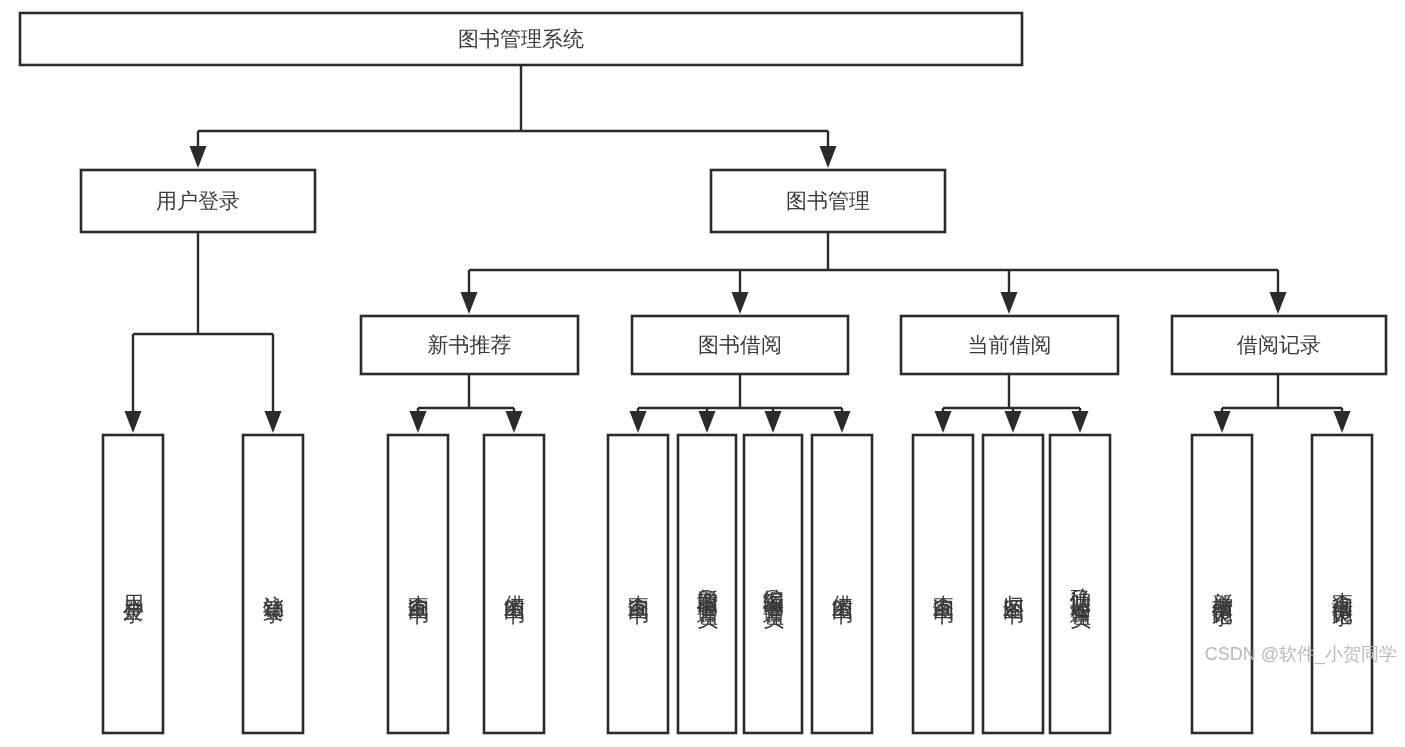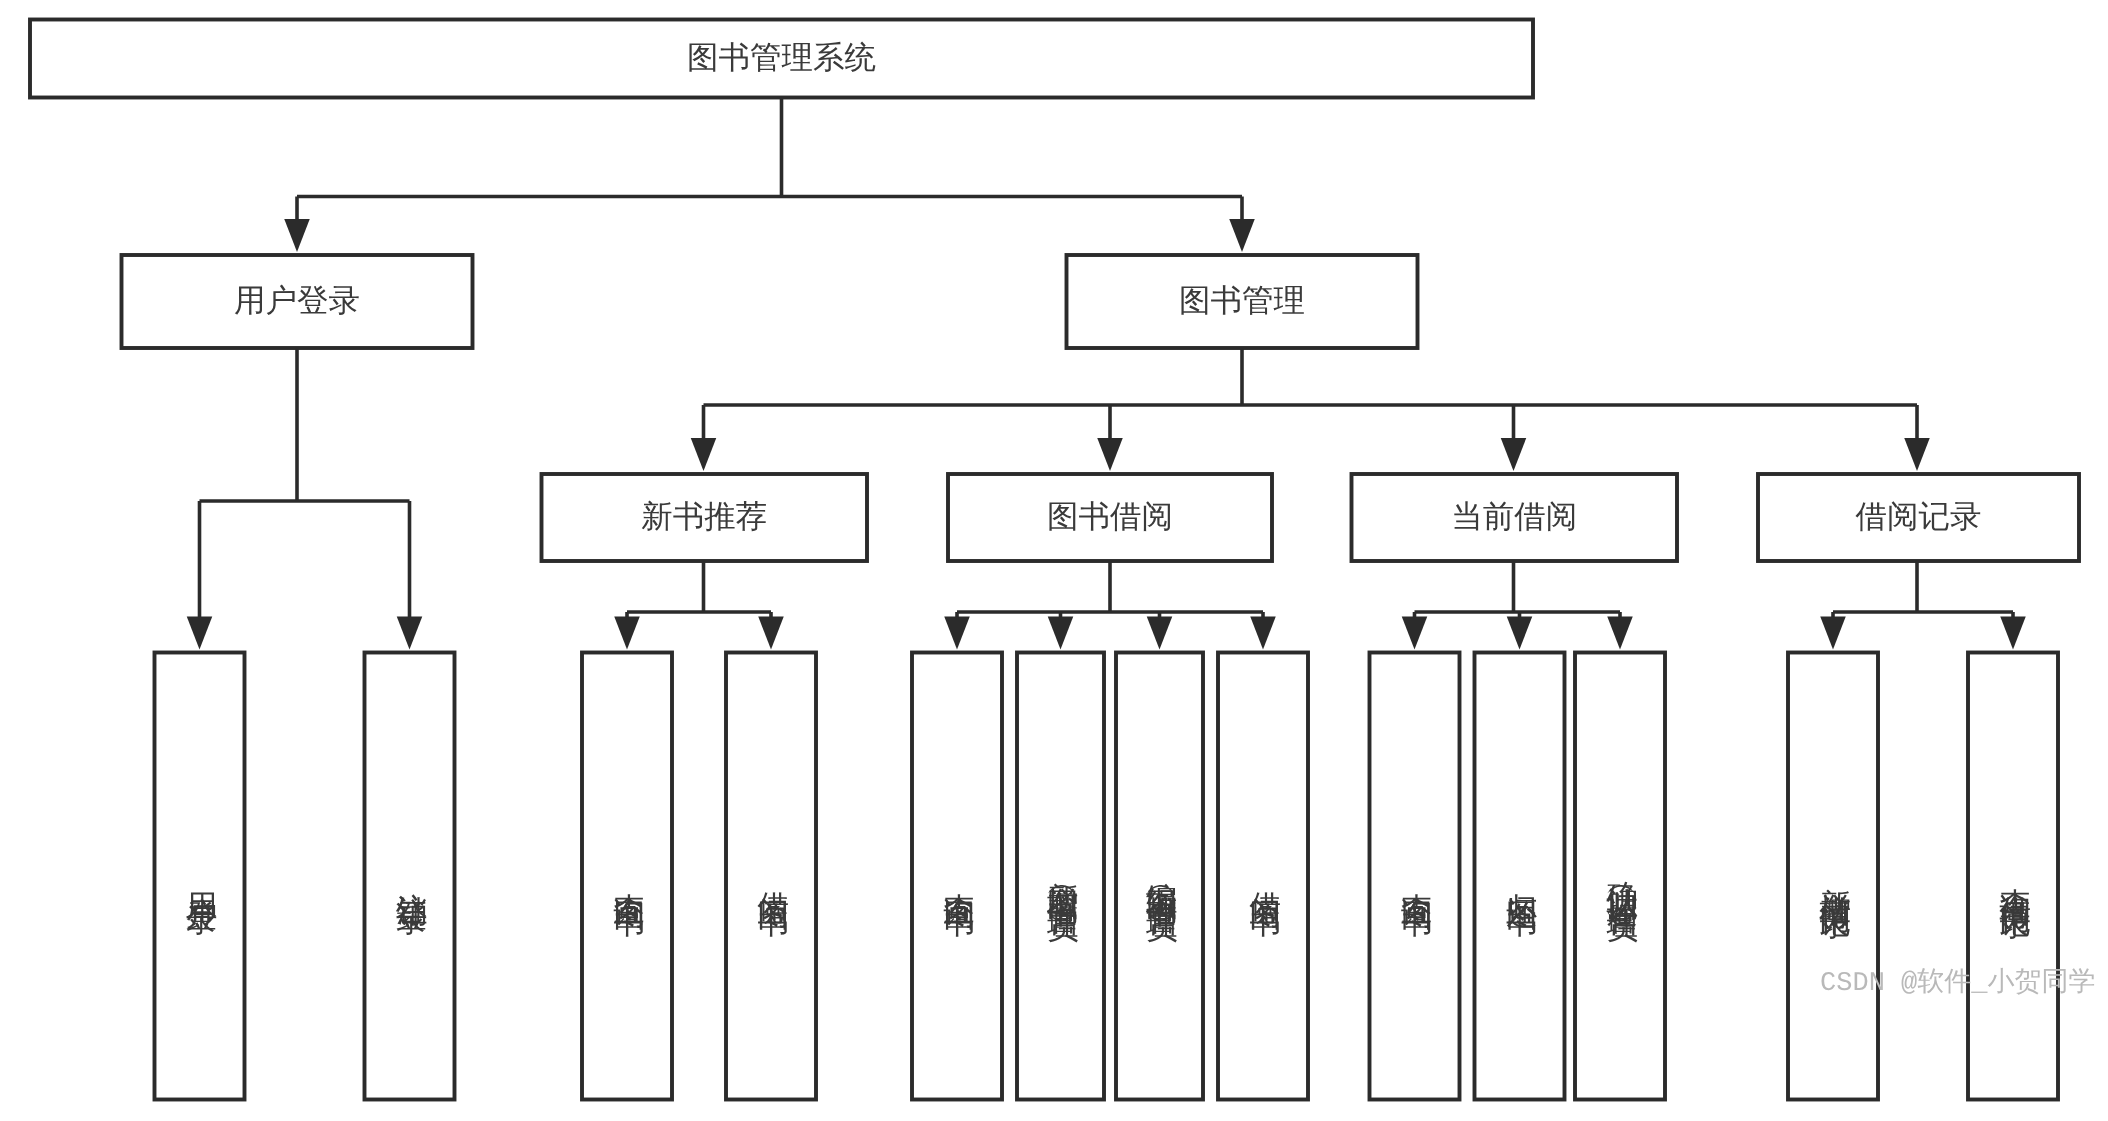--- a/index.html
+++ b/index.html
@@ -62,21 +62,21 @@
     display: flex;
     align-items: center;
     justify-content: center;
     white-space: nowrap;
     pointer-events: none;
   }
   .watermark {
     position: absolute;
     right: 8px;
     bottom: 6px;
-    font-family: Liberation Mono, monospace;
+    font-family: Liberation Sans, sans-serif;
     font-size: 18px;
     color: #b9b9b9;
     white-space: nowrap;
     user-select: none;
   }
 </style>
 </head>
 <body>
 
 <div id="diagram-root">

